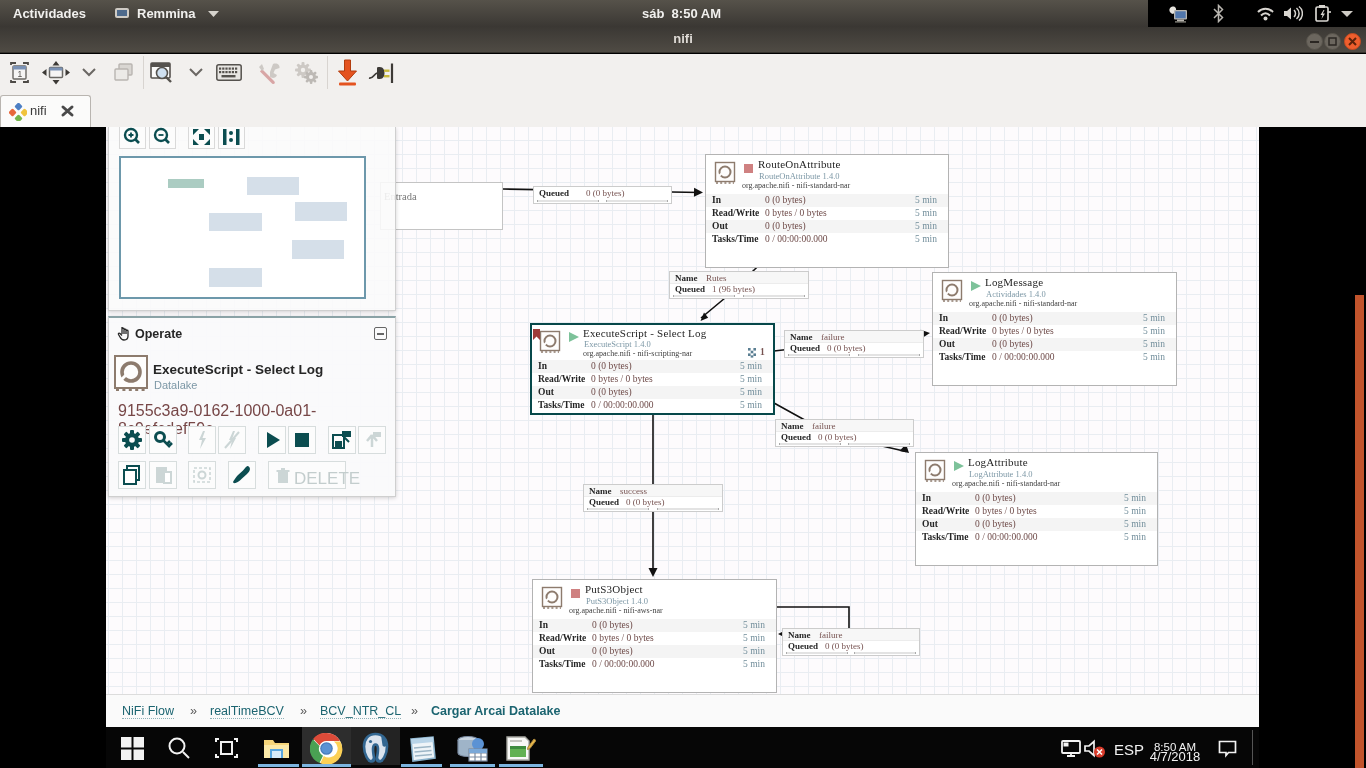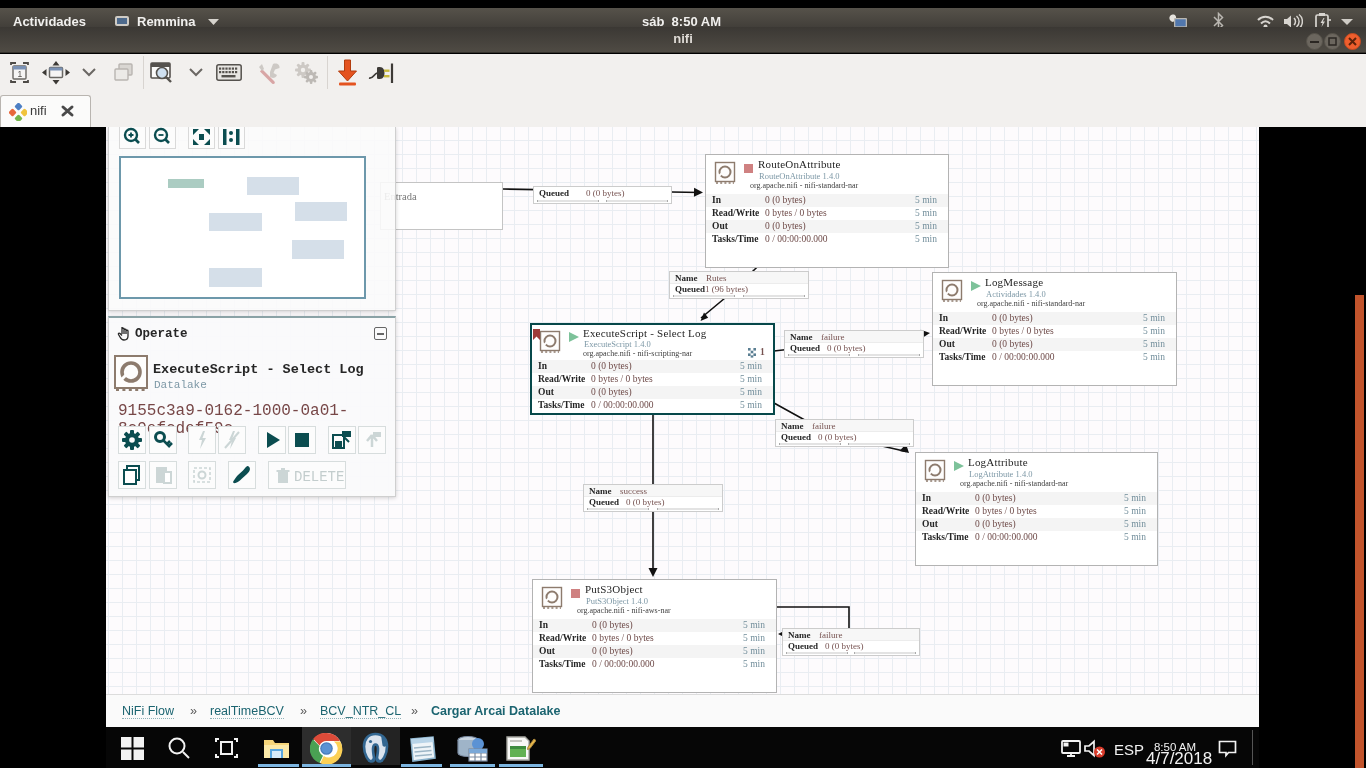--- a/index.html
+++ b/index.html
@@ -1,22 +1,22 @@
 <!DOCTYPE html>
 <html><head>
 <meta charset="utf-8">
 <style>
 * { margin:0; padding:0; box-sizing:border-box; }
 html,body { width:1366px; height:768px; overflow:hidden; background:#000; }
 body { font-family:"Liberation Sans", sans-serif; position:relative; }
 .abs { position:absolute; }
 
 
-#topbar { position:absolute; left:0; top:0; width:1366px; height:27px;
-  background:linear-gradient(#56524a,#3a3733); color:#eeeeec;margin-top:8px; }
+#topbar { position:absolute; left:0; top:0; width:1148px; height:27px;
+  background:linear-gradient(#56524a,#3a3733); color:#eeeeec; }
 #topbar .t { position:absolute; top:6px; font-size:13px; font-weight:bold; color:#f1f0ee; }
 
 
 #titlebar { position:absolute; left:0; top:27px; width:1366px; height:26px;
   background:linear-gradient(#3b3834,#4f4b44); border-bottom:1px solid #35322d; }
 #titlebar .t { position:absolute; top:4px; width:100%; text-align:center; font-size:13px; font-weight:bold; color:#dfdbd6; }
 .winbtn { position:absolute; top:33px; width:17px; height:17px; border-radius:50%; }
 
 
 #toolbar { position:absolute; left:0; top:54px; width:1366px; height:37px; background:#f2f0ee; }
@@ -38,21 +38,21 @@
   background-size:14px 14px,14px 14px;
   background-position:2px 0px,0px 13px; }
 #sbar { position:absolute; left:1355px; top:168px; width:9px; height:473px; background:#c2542c; }
 
 
 .proc { position:absolute; width:244px; height:114px; background:#fff; border:1px solid #b3b3b3;
   font-family:"Liberation Serif", serif; }
 .proc .picon { position:absolute; left:8px; top:6px; }
 .proc .title { position:absolute; left:52px; top:3px; font-size:11px; font-weight:normal; color:#1f1f1f; white-space:nowrap; letter-spacing:0.2px; }
 .proc .type { position:absolute; left:53px; top:16px; font-size:8.5px; color:#7d98a6; white-space:nowrap; }
-.proc .bundle { position:absolute; left:44px; top:26px; font-size:8px; color:#3f3f3f; white-space:nowrap; }
+.proc .bundle { position:absolute; left:36px; top:26px; font-size:8px; color:#3f3f3f; white-space:nowrap; }
 .proc .rows { position:absolute; left:0; top:39px; width:100%; }
 .proc .row { position:relative; width:100%; height:13px; font-size:9.5px; line-height:13px; }
 .proc .row.odd { background:#f4f4f4; }
 .proc .row .l { position:absolute; left:6px; font-weight:bold; color:#262626; }
 .proc .row .v { position:absolute; left:59px; color:#6e4a48; }
 .proc .row .m { position:absolute; right:11px; color:#728e9b; }
 .state-stop { position:absolute; left:38px; top:9px; width:9px; height:9px; background:#cf8181; }
 .state-run { position:absolute; left:38px; top:8px; width:0; height:0;
   border-left:10px solid #7dc29a; border-top:5.5px solid transparent; border-bottom:5.5px solid transparent; }
 
@@ -65,21 +65,21 @@
 .clabel .val { position:absolute; color:#775351; }
 .clabel .bars { position:relative; height:3px; }
 .clabel .bar { position:absolute; top:0px; height:2px; background:#e3e3e3; box-shadow:inset 1px 0 #ababab, inset -1px 0 #ababab; }
 
 
 #navpanel { position:absolute; left:2px; top:0; width:288px; height:184px;
   background:rgba(250,250,251,0.88); border:1px solid #cfcfcf; border-top:none;
   box-shadow:0 1px 4px rgba(0,0,0,0.18); }
 #oppanel { position:absolute; left:2px; top:189px; width:288px; height:181px;
   background:rgba(250,250,251,0.95); border:1px solid #cfcfcf; border-top:2px solid #8aa2a6;
-  box-shadow:0 1px 4px rgba(0,0,0,0.18); font-family:Liberation Mono, monospace; }
+  box-shadow:0 1px 4px rgba(0,0,0,0.18); font-family:Liberation Sans, sans-serif; }
 .zbtn { position:absolute; top:0px; width:27px; height:22px; background:#fcfcfc; border:1px solid #d9d9d9; border-top:none; }
 .opbtn { position:absolute; width:28px; height:28px; background:#fcfcfc; border:1px solid #d7dddd; }
 #minimap { position:absolute; left:10px; top:29px; width:247px; height:143px; background:#fff; border:2px solid #6d98ab; }
 #minimap .mr { position:absolute; background:#d5dfe9; }
 
 
 #breadcrumb { position:absolute; left:0; top:567px; width:1153px; height:33px;
   background:#fafafa; border-top:1px solid #dcdcdc; font-size:12.5px; }
 #breadcrumb span { position:absolute; top:9px; white-space:nowrap; }
 .bc-link { color:#1b6470; border-bottom:1px dotted #8fb2b8; }
@@ -478,21 +478,21 @@
             <div class="bar" style="right:3px; width:62px;"></div>
           </div>
       </div>
       <div class="clabel" style="left:563px; top:144px; width:140px;">
         <div class="r1">
             <span class="n">Name</span>
             <span class="val" style="left:36px;">Rutes</span>
           </div>
         <div class="r2">
             <span class="n">Queued</span>
-            <span class="val" style="left:35px;text-align:center;">1 (96 bytes)</span>
+            <span class="val" style="left:42px;text-align:center;">1 (96 bytes)</span>
           </div>
         <div class="bars">
             <div class="bar" style="left:3px; width:62px;"></div>
             <div class="bar" style="right:3px; width:62px;"></div>
           </div>
       </div>
       <div class="clabel" style="left:678px; top:203px; width:140px;">
         <div class="r1">
             <span class="n">Name</span>
             <span class="val" style="left:36px;">failure</span>
@@ -652,21 +652,21 @@
             </svg></div>
         <div class="opbtn" style="left:119px; top:143px;"><svg width="26" height="26">
               <path d="M19 4 C22 5.5 21.5 9 18 12 L13 16.5 C11 18.5 9 20.5 6.5 21 C4.5 21.5 3.5 20.5 4.5 19 C6 17 7 15 9 13 L14 8.5 C16 6 17.5 3.5 19 4 Z" fill="#0b4d50"></path>
             </svg></div>
         <div style="position:absolute; left:159px; top:143px; width:78px; height:28px; background:#fcfcfc; border:1px solid #d7dddd;">
           <svg style="position:absolute; left:6px; top:5px;" width="16" height="18">
               <rect x="3" y="5" width="10" height="11" fill="#ccd6d6"></rect>
               <rect x="1.5" y="3" width="13" height="2" fill="#ccd6d6"></rect>
               <rect x="6" y="1" width="4" height="2" fill="#ccd6d6"></rect>
             </svg>
-          <span style="position:absolute; left:25px; top:7px; font-size:14px; color:#c3cdcd;">DELETE</span>
+          <span style="position:absolute; left:25px; top:7px; font-size:17px; color:#c3cdcd;">DELETE</span>
         </div>
       </div>
     </div>
 
     <div id="breadcrumb">
       <span class="bc-link" style="left:16px;">NiFi Flow</span>
       <span class="bc-sep" style="left:84px;">»</span>
       <span class="bc-link" style="left:104px;">realTimeBCV</span>
       <span class="bc-sep" style="left:194px;">»</span>
       <span class="bc-link" style="left:214px;">BCV_NTR_CL</span>
@@ -753,21 +753,21 @@
           <path d="M9 17 L17 17 M13 14 L13 17" stroke="#f2f2f2" stroke-width="1.8"></path>
           <rect x="5.5" y="3.5" width="5" height="4" fill="#f2f2f2"></rect>
         </svg>
       <svg class="abs" style="left:978px; top:12px;" width="22" height="20">
           <path d="M1 7 L5 7 L10 2.5 L10 16.5 L5 12 L1 12 Z" fill="none" stroke="#f2f2f2" stroke-width="1.7"></path>
           <circle cx="15.5" cy="13" r="5.5" fill="#d83b2b"></circle>
           <path d="M13 10.5 L18 15.5 M18 10.5 L13 15.5" stroke="#fff" stroke-width="1.5"></path>
         </svg>
       <span class="abs" style="left:1008px; top:14px; font-size:15px; color:#f2f2f2;">ESP</span>
       <span class="abs" style="left:1040px; top:14px; width:58px; text-align:center; font-size:11.5px; color:#f2f2f2;">8:50 AM</span>
-      <span class="abs" style="left:1040px; top:22px; width:58px; text-align:center; font-size:17px; color:#f2f2f2;">4/7/2018</span>
+      <span class="abs" style="left:1040px; top:22px; width:58px; text-align:center; font-size:13px; color:#f2f2f2;">4/7/2018</span>
       <svg class="abs" style="left:1112px; top:13px;" width="19" height="18">
           <path d="M1.5 1.5 L17.5 1.5 L17.5 12.5 L10.5 12.5 L8 15.5 L8 12.5 L1.5 12.5 Z" fill="none" stroke="#f2f2f2" stroke-width="1.7"></path>
         </svg>
       <div class="abs" style="left:1146px; top:3px; width:1px; height:35px; background:#555;"></div>
     </div>
   </div>
   <div id="sbar"></div>
 </div>
 
 </body></html>

